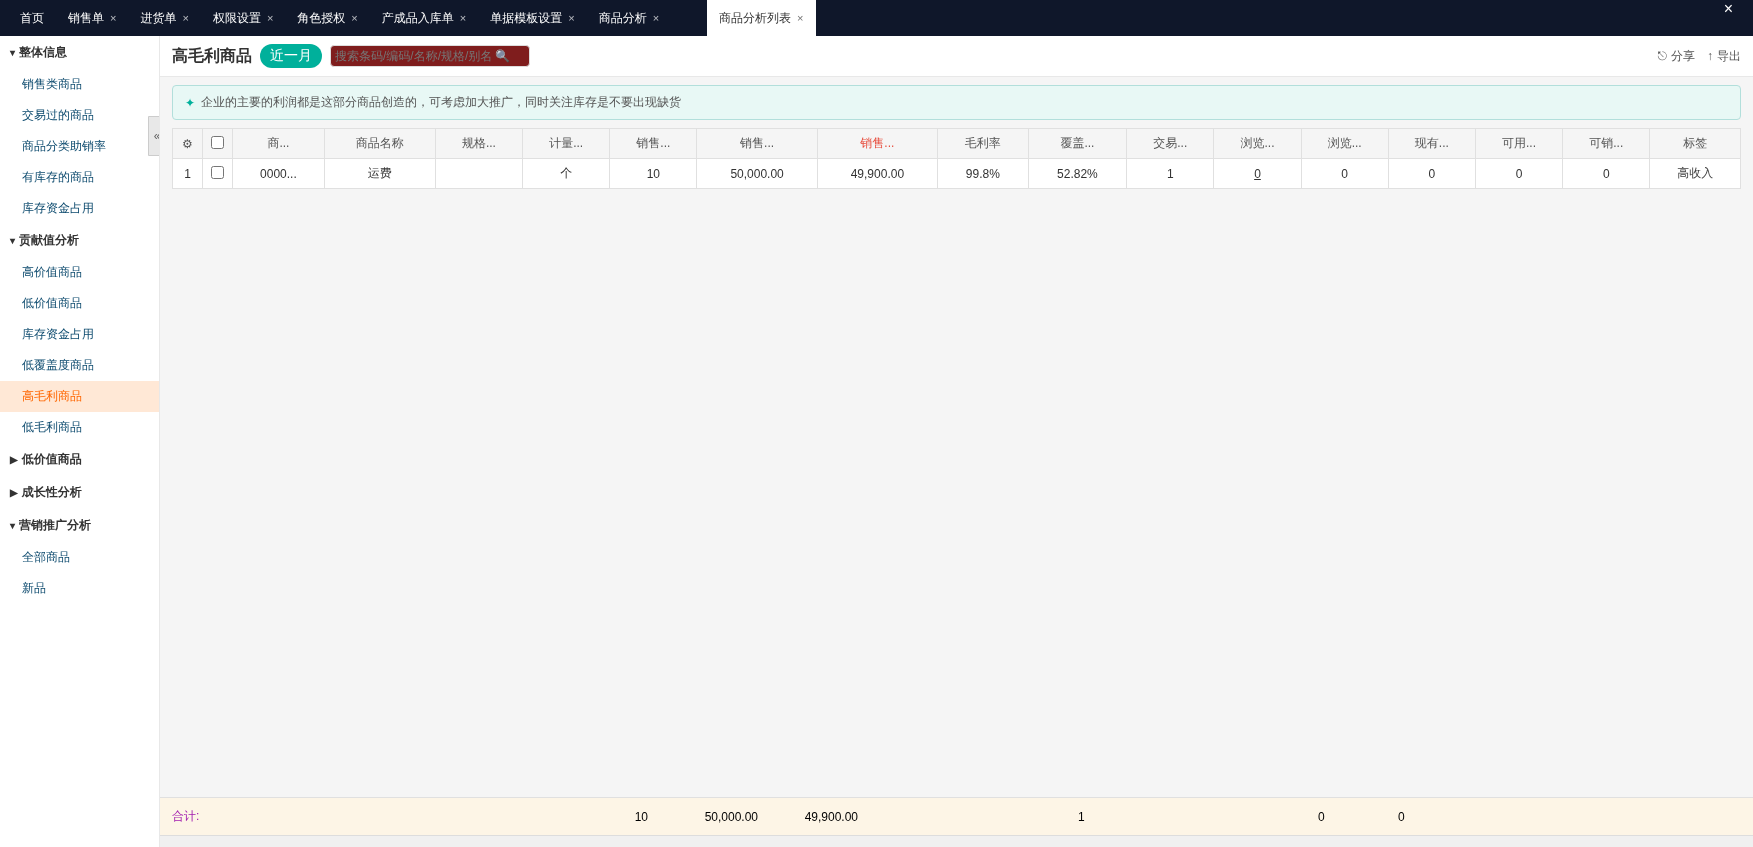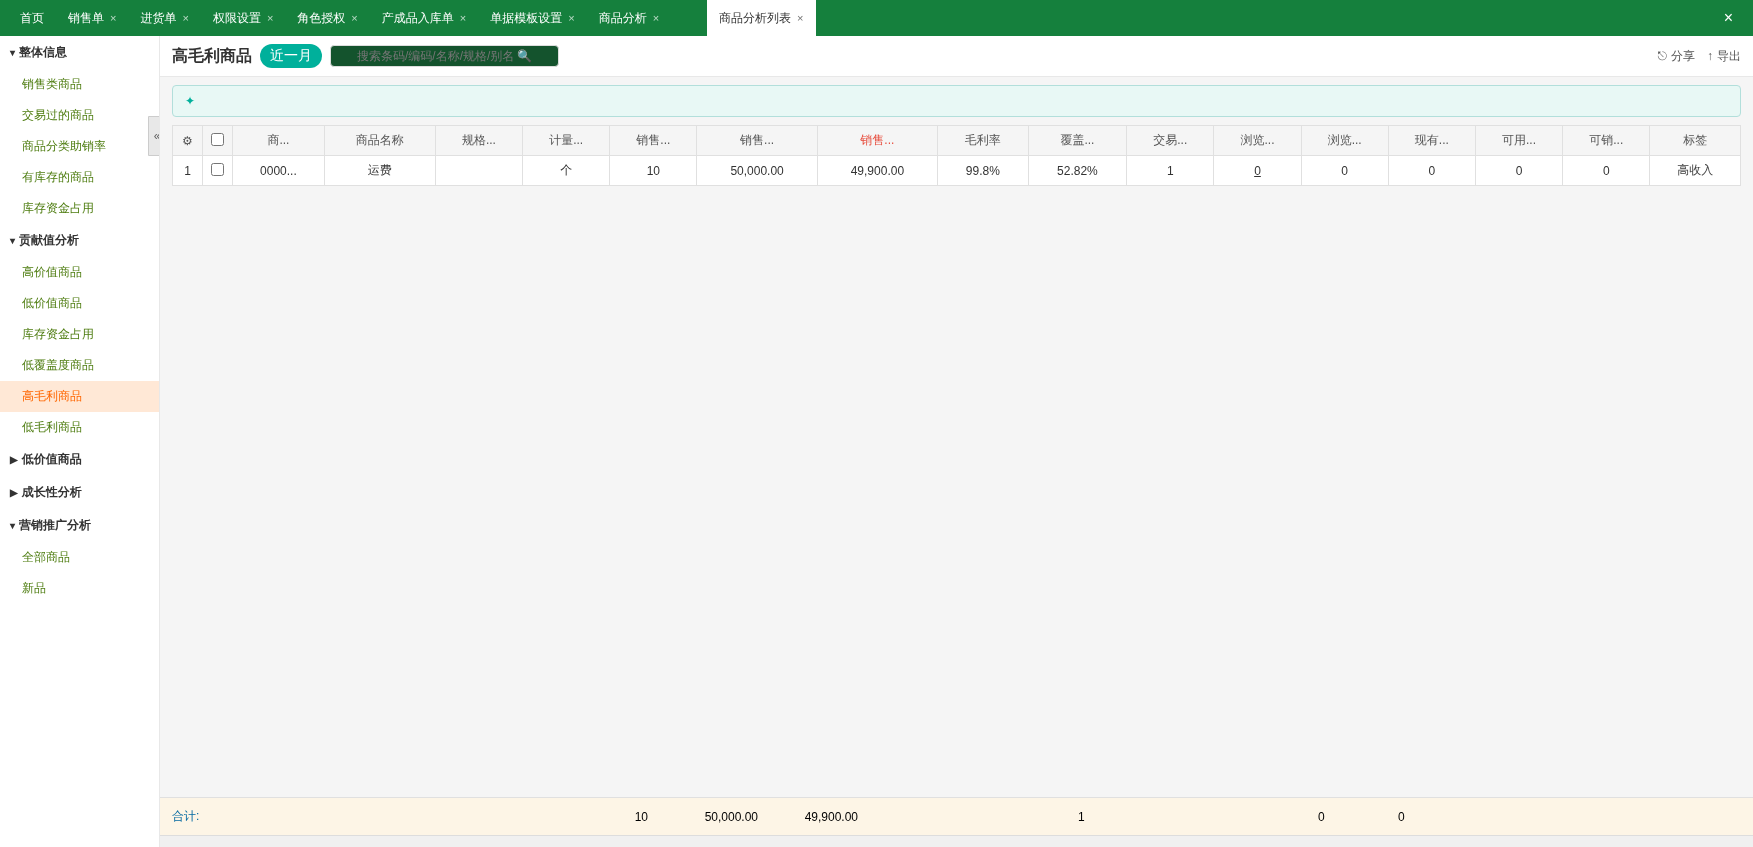--- a/index.html
+++ b/index.html
@@ -1,22 +1,21 @@
 <!DOCTYPE html>
 <html><head>
   <meta charset="utf-8">
   <style>
     * { box-sizing: border-box; margin: 0; padding: 0; font-family: 'Microsoft YaHei', Arial, sans-serif; font-size: 12px; }
     body { background: #f5f5f5; overflow: hidden; }
 
     
     .top-nav {
-      background: #15803d;
-      display: flex;
-      align-items: center;
+      background: #0f172a;
+      display: flex;
       height: 36px;
       padding: 0 8px;
       color: #fff;
       flex-shrink: 0;
     }
     .top-nav .nav-item {
       padding: 0 12px;
       height: 36px;
       display: flex;
       align-items: center;
@@ -64,21 +63,21 @@
       padding: 8px 10px;
       font-size: 12px;
       color: #333;
       cursor: pointer;
       font-weight: bold;
     }
     .sidebar-section-header .arrow { margin-right: 4px; font-size: 10px; }
     .sidebar-item {
       padding: 7px 10px 7px 22px;
       font-size: 12px;
-      color: #4d7c0f;
+      color: #0c4a6e;
       cursor: pointer;
       white-space: nowrap;
     }
     .sidebar-item.active {
       background: #ffe8d6;
       color: #ff6600;
     }
 
     
     .sidebar-collapse {
@@ -129,22 +128,22 @@
       padding: 3px 10px;
       border-radius: 12px;
       cursor: pointer;
       font-size: 14px;
     }
     .search-box {
       display: flex;
       align-items: center;
       border: 1px solid #ddd;
       border-radius: 4px;
-      padding: 3px 26px;
-      background: #14532d;
+      padding: 3px 4px;
+      background: #7f1d1d;
       flex: 0 0 200px;
     }
     .search-box input {
       border: none;
       outline: none;
       font-size: 12px;
       color: #999;
       width: 160px;
       background: transparent;
     }
@@ -212,21 +211,21 @@
     
     .footer-bar {
       background: #fdf5e6;
       border-top: 1px solid #e0e0e0;
       display: flex;
       align-items: center;
       padding: 8px 12px;
       min-height: 38px;
       flex-shrink: 0;
     }
-    .footer-bar .total-label { color: #0369a1; margin-right: 12px; }
+    .footer-bar .total-label { color: #a21caf; margin-right: 12px; }
 
     
     .bottom-scrollbar {
       height: 12px;
       background: #f0f0f0;
       border-top: 1px solid #ddd;
       flex-shrink: 0;
       overflow-x: auto;
     }
     .bottom-scrollbar-inner {
@@ -365,20 +364,21 @@
         </div>
         <div class="action-btn">
           <span>↑</span>
           <span>导出</span>
         </div>
       </div>
     </div>
 
     <div class="info-banner">
       <span class="info-icon">✦</span>
+      <span>企业的主要的利润都是这部分商品创造的，可考虑加大推广，同时关注库存是不要出现缺货</span>
     </div>
 
     <div class="table-container">
       <table>
         <thead>
           <tr>
             <th style="width:30px;">⚙</th>
             <th style="width:30px;"><input type="checkbox" style=""></th>
             <th>商...</th>
             <th>商品名称</th>

